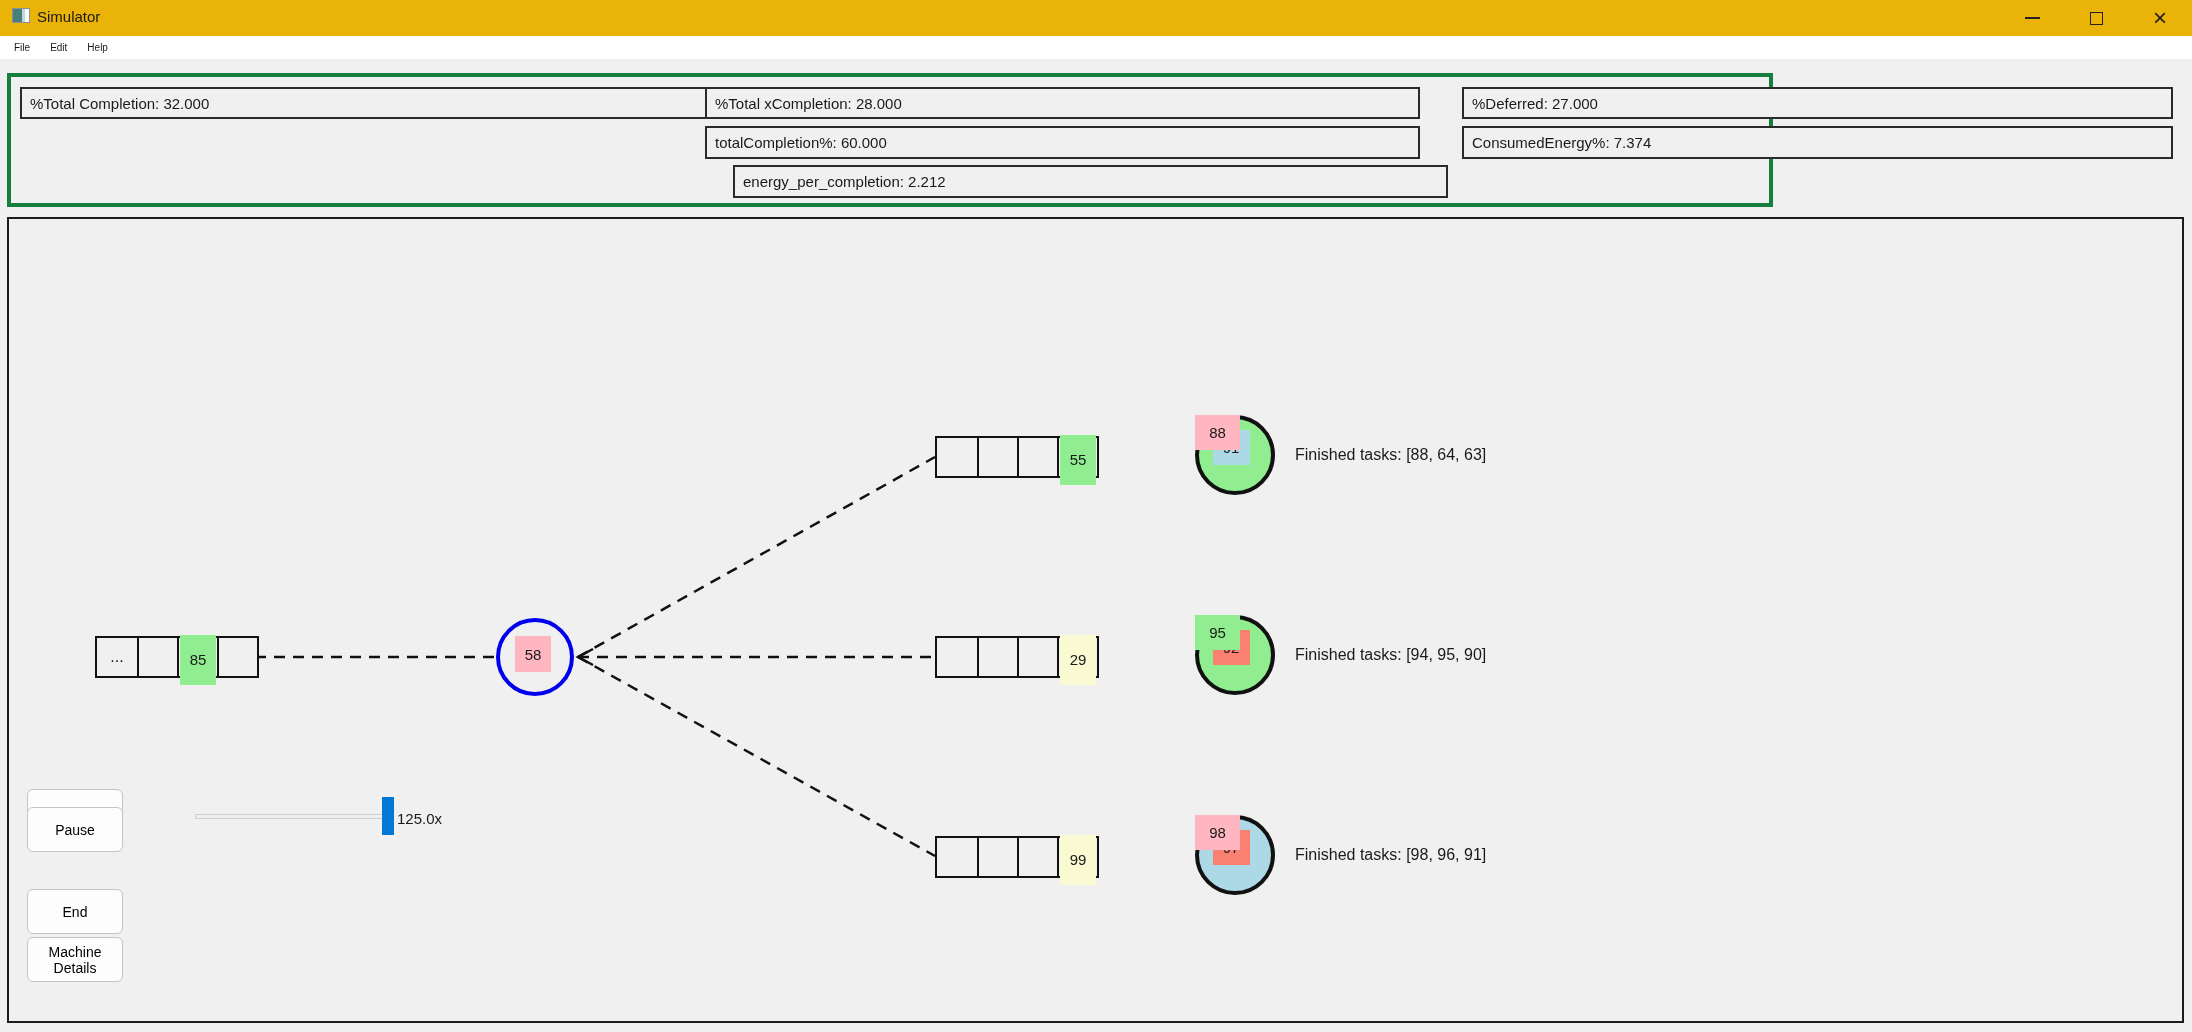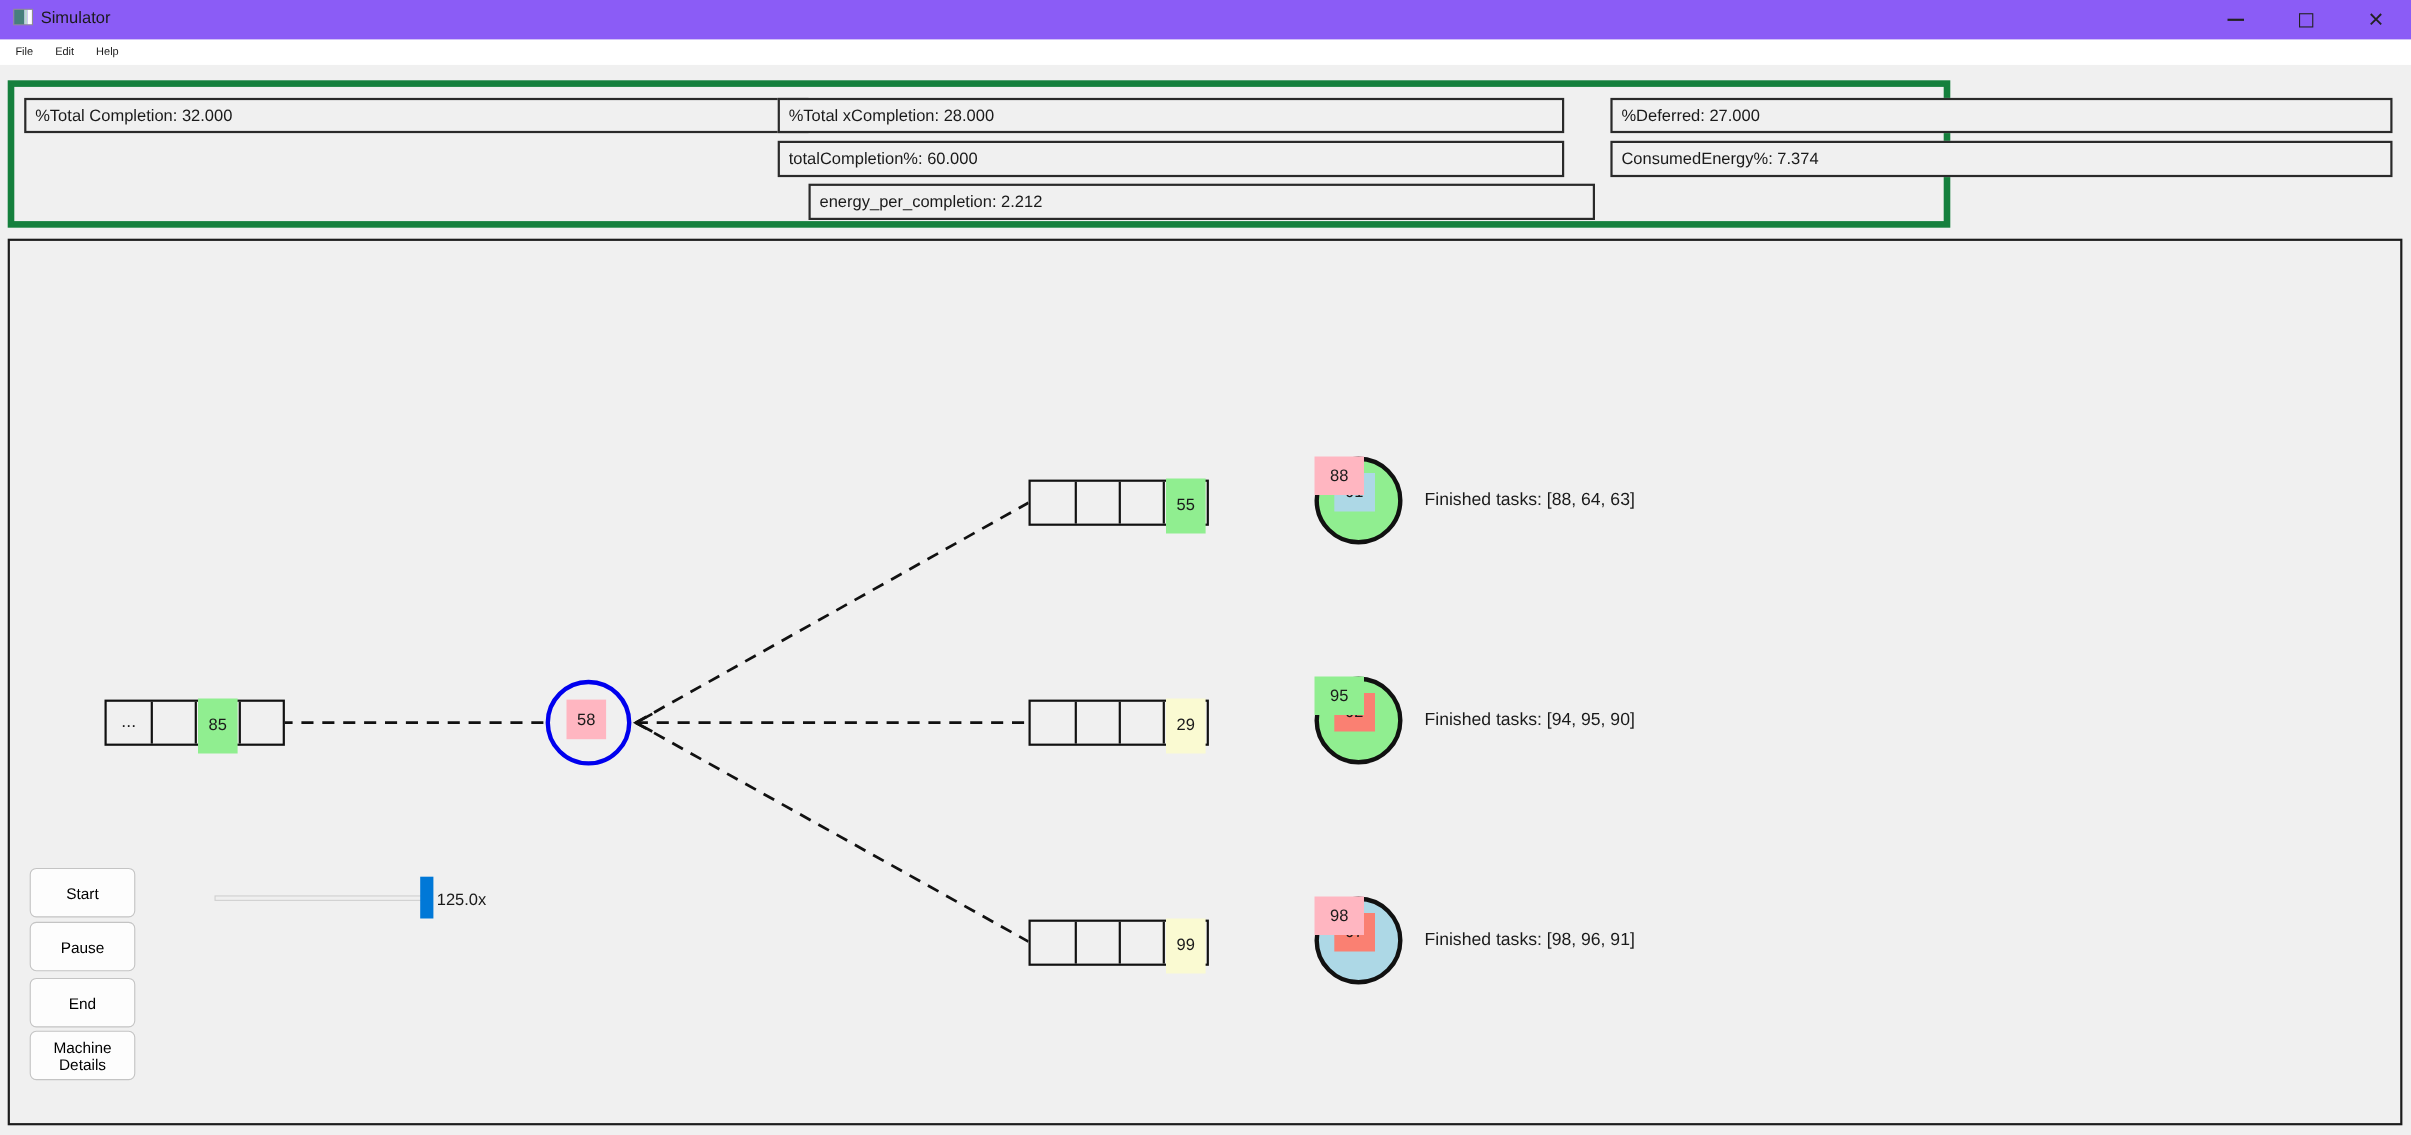--- a/index.html
+++ b/index.html
@@ -8,21 +8,21 @@
     position: relative;
     background: #f0f0f0;
     font-family: "Liberation Sans", sans-serif;
     color: #1a1a1a;
     overflow: hidden;
   }
 
   
   .titlebar {
     position: absolute; left: 0; top: 0; width: 2192px; height: 36px;
-    background: #8b5cf6; display: flex; align-items: center;
+    background: #eab308; display: flex; align-items: center;
   }
   .app-icon {
     position: absolute; left: 12px; top: 8px; width: 18px; height: 15px;
     border: 1px solid #8f8f8f; display: flex;
   }
   .app-icon .s1 { width: 55%; background: #477f7c; }
   .app-icon .s2 { width: 20%; background: #bcd9d2; }
   .app-icon .s3 { width: 25%; background: #fdfdfd; }
   .title-text { position: absolute; left: 37px; top: 8px; font-size: 15px; }
   .win-controls { position: absolute; right: 0; top: 0; height: 36px; display: flex; }
@@ -34,21 +34,21 @@
   
   .menubar {
     position: absolute; left: 0; top: 36px; width: 2192px; height: 23px;
     background: #ffffff; display: flex; align-items: center; padding-left: 4px;
   }
   .menu-item { padding: 0 10px; font-size: 10px; }
 
   
   .stats-frame {
     position: absolute; left: 7px; top: 73px; width: 1766px; height: 134px;
-    border: 6px solid #15803d; background: #f0f0f0;
+    border: 4px solid #15803d; background: #f0f0f0;
   }
   .stat-box {
     position: absolute; border: 2px solid #2a2a2a; background: #f0f0f0;
     display: flex; align-items: center; padding-left: 8px;
     font-size: 15px; white-space: nowrap;
   }
   .col1 { left: 9px;    width: 713px; }
   .col2 { left: 694px;  width: 715px; }
   .col3 { left: 1451px; width: 711px; }
   .row1 { top: 10px; height: 32px; }
@@ -121,21 +121,21 @@
   }
 
   
   .ctl-btn {
     position: absolute; left: 18px; width: 96px; height: 45px;
     background: #fdfdfd; border: 1px solid #c4c4c4; border-radius: 6px;
     display: flex; align-items: center; justify-content: center;
     font-size: 14px; font-family: "Liberation Sans", sans-serif; cursor: default;
   }
   .btn-start { top: 570px; }
-  .btn-pause { top: 619px; }
+  .btn-pause { top: 588px; }
   .btn-end   { top: 670px; }
   .btn-details { top: 718px; }
 
   
   .slider-track {
     position: absolute; left: 186px; top: 595px; width: 191px; height: 5px;
     background: #efefef; border: 1px solid #cfcfcf;
   }
   .slider-thumb {
     position: absolute; left: 373px; top: 578px; width: 12px; height: 38px;

